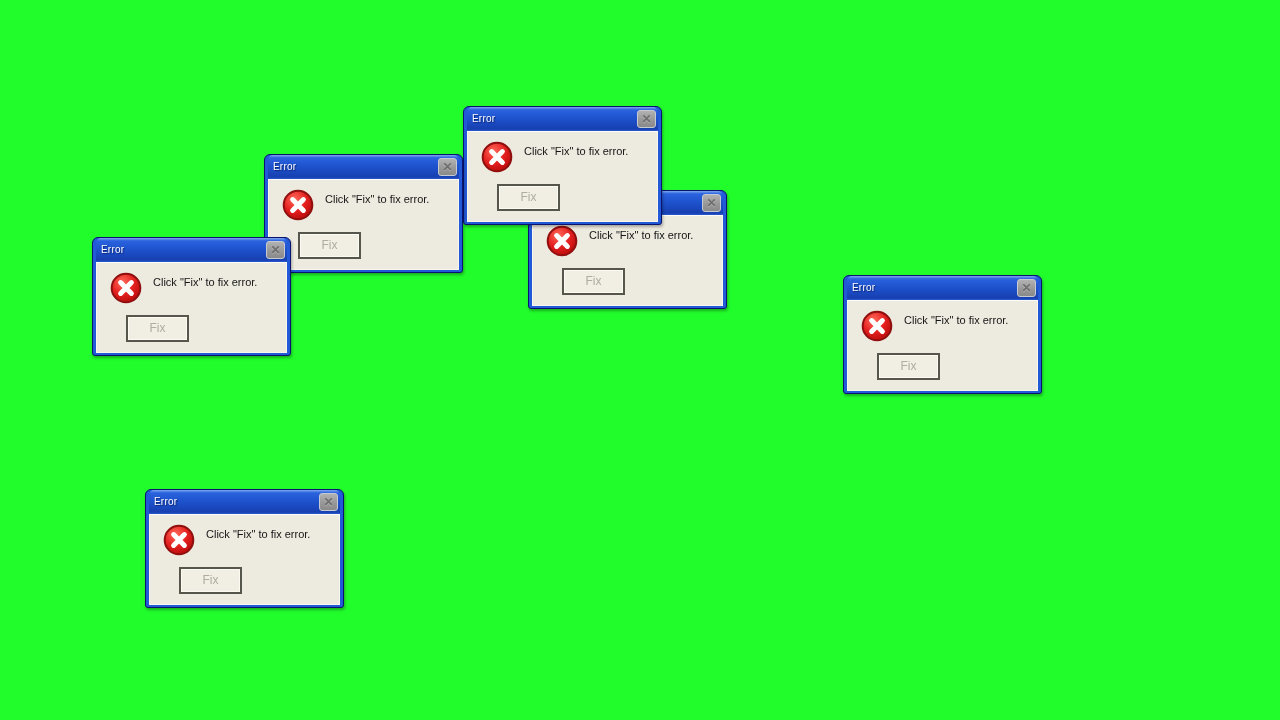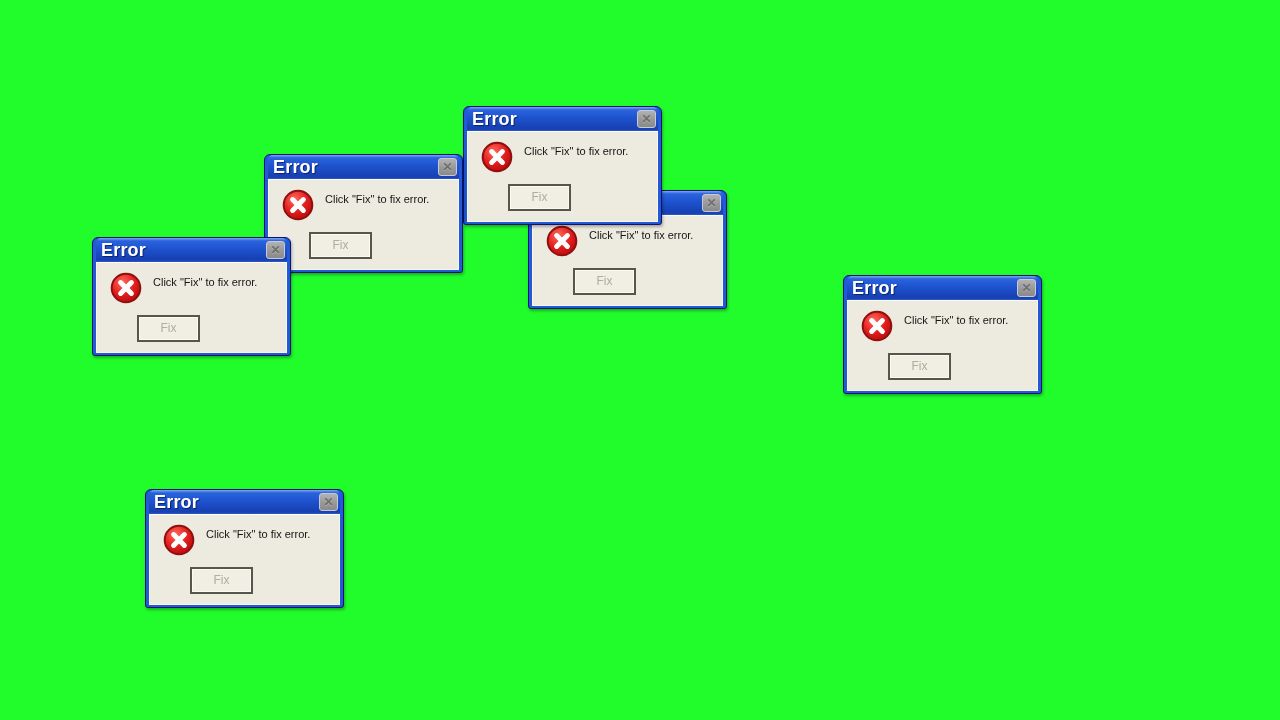--- a/index.html
+++ b/index.html
@@ -25,22 +25,22 @@
     align-items: center;
     justify-content: space-between;
     padding: 0 2px 0 5px;
     background: linear-gradient(180deg, #7FA8EF 0%, #2A62DE 12%, #1D51CC 50%, #173FB0 92%, #2A5BD0 100%);
     border-radius: 5px 5px 0 0;
     cursor: default;
   }
 
   .title {
     color: #FFFFFF;
-    font-size: 18px;
-    font-weight: bold;
+    font-size: 10px;
+    font-weight: normal;
     letter-spacing: 0.2px;
     text-shadow: 1px 1px 1px rgba(0,0,40,0.55);
     line-height: 24px;
     white-space: nowrap;
   }
 
   .close-btn {
     width: 19px;
     height: 18px;
     display: flex;
@@ -77,21 +77,21 @@
     position: absolute;
     left: 56px;
     top: 13px;
     font-size: 11px;
     color: #151515;
     white-space: nowrap;
   }
 
   .fix-btn {
     position: absolute;
-    left: 40px;
+    left: 29px;
     top: 52px;
     width: 63px;
     height: 27px;
     background: #F1EEE4;
     border: 2px solid #56564C;
     box-shadow: inset 0 0 0 1px #FBFAF3;
     color: #AFACA0;
     font-family: "Liberation Sans", sans-serif;
     font-size: 12px;
     text-align: center;

